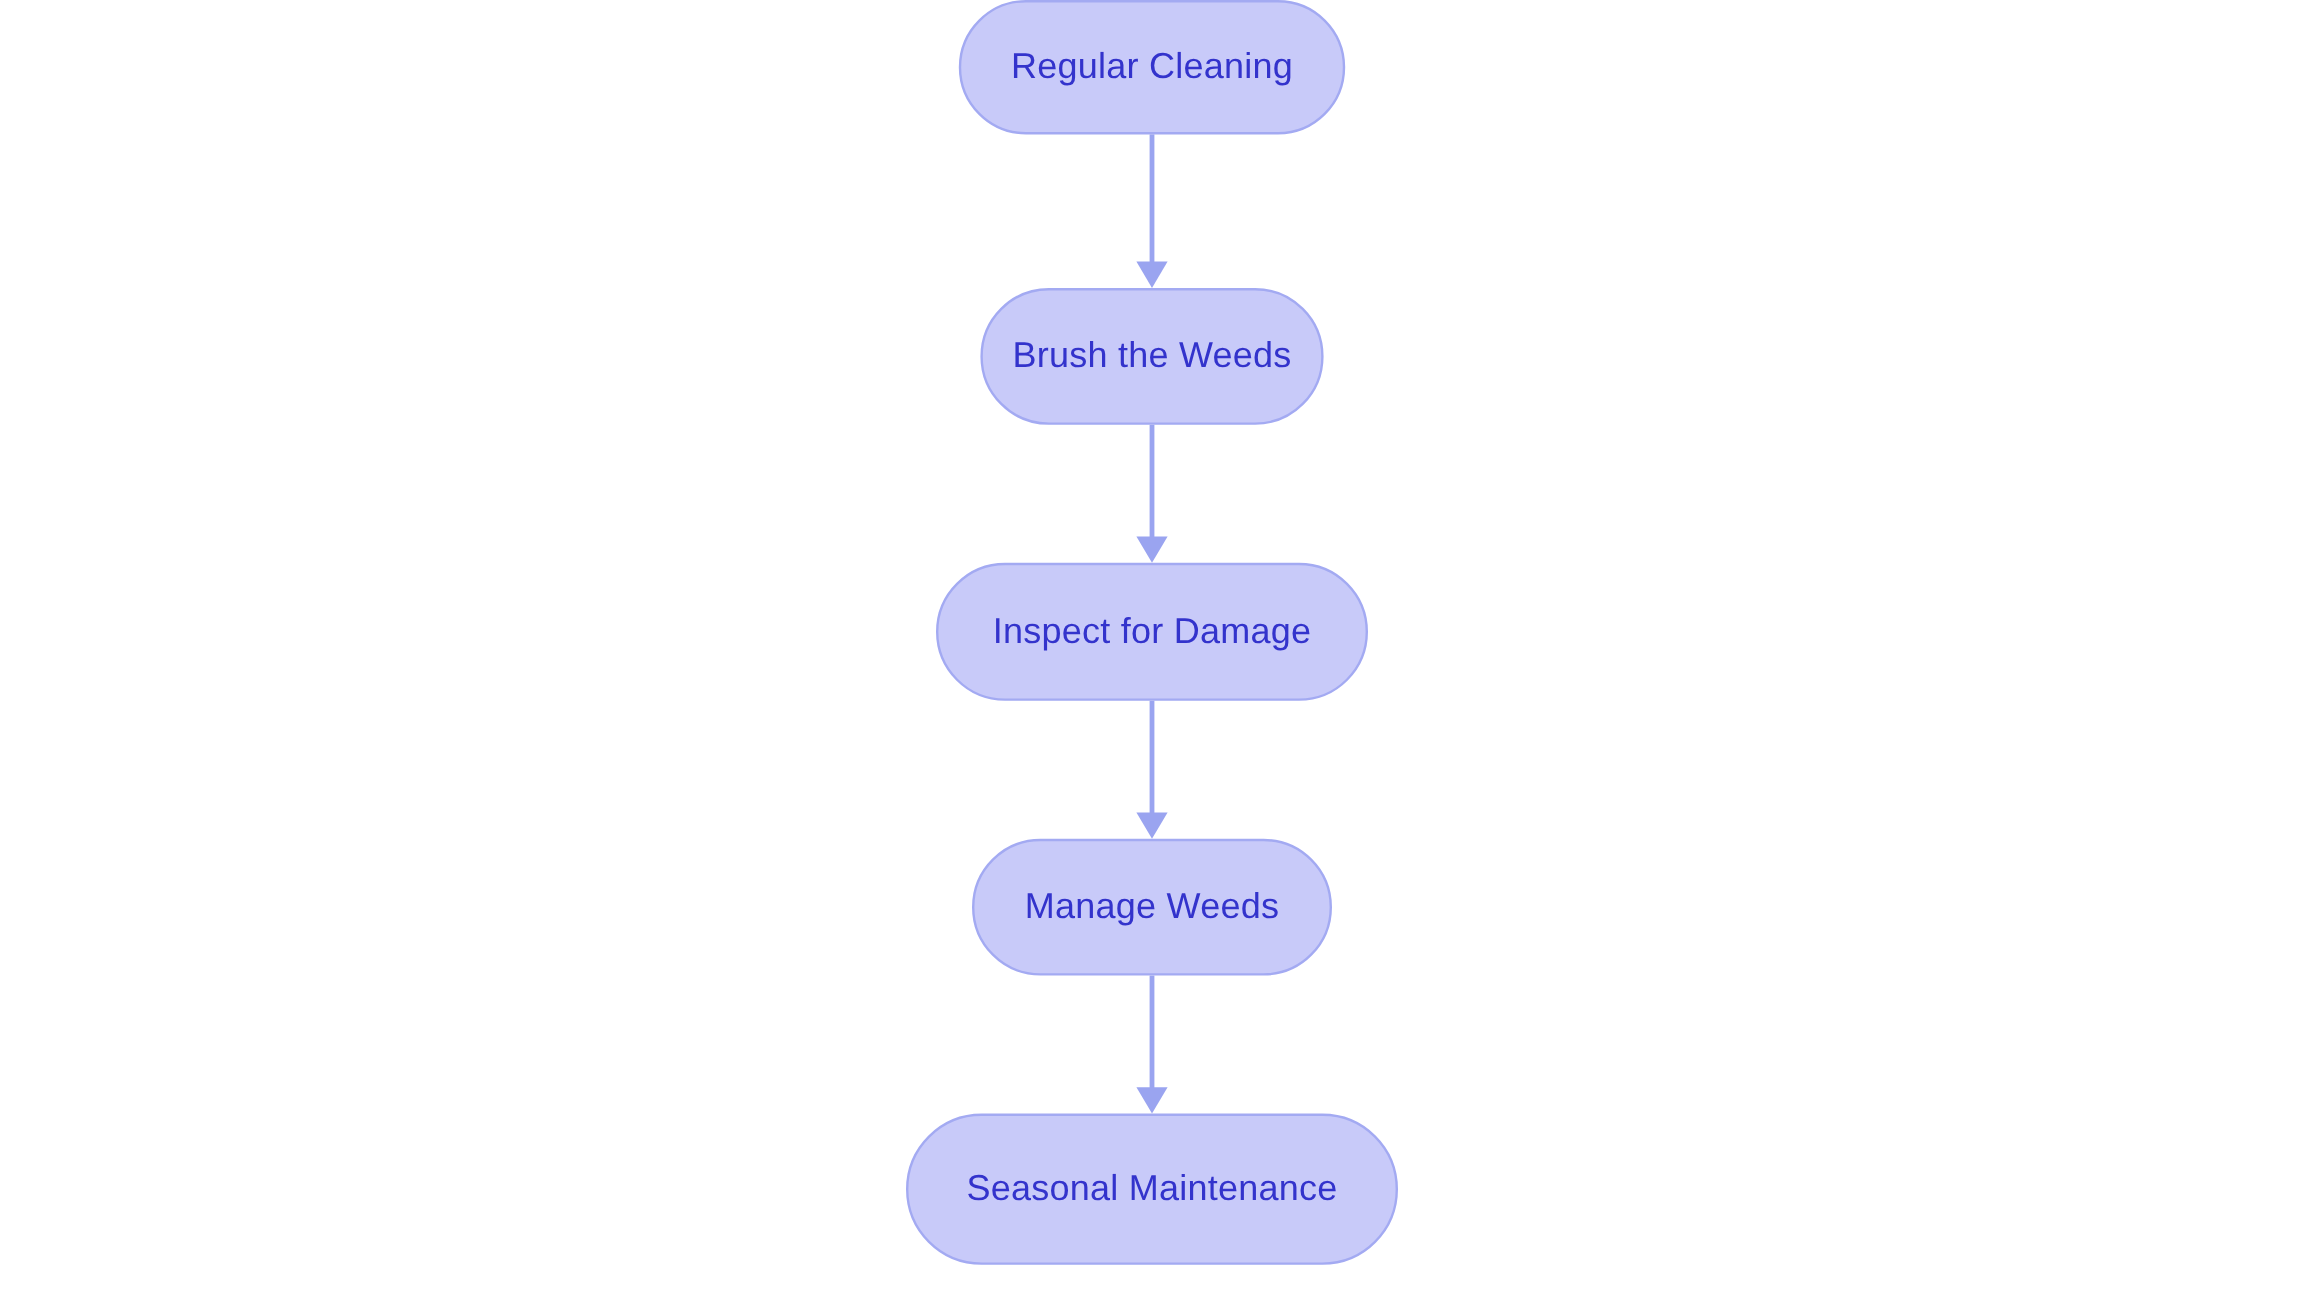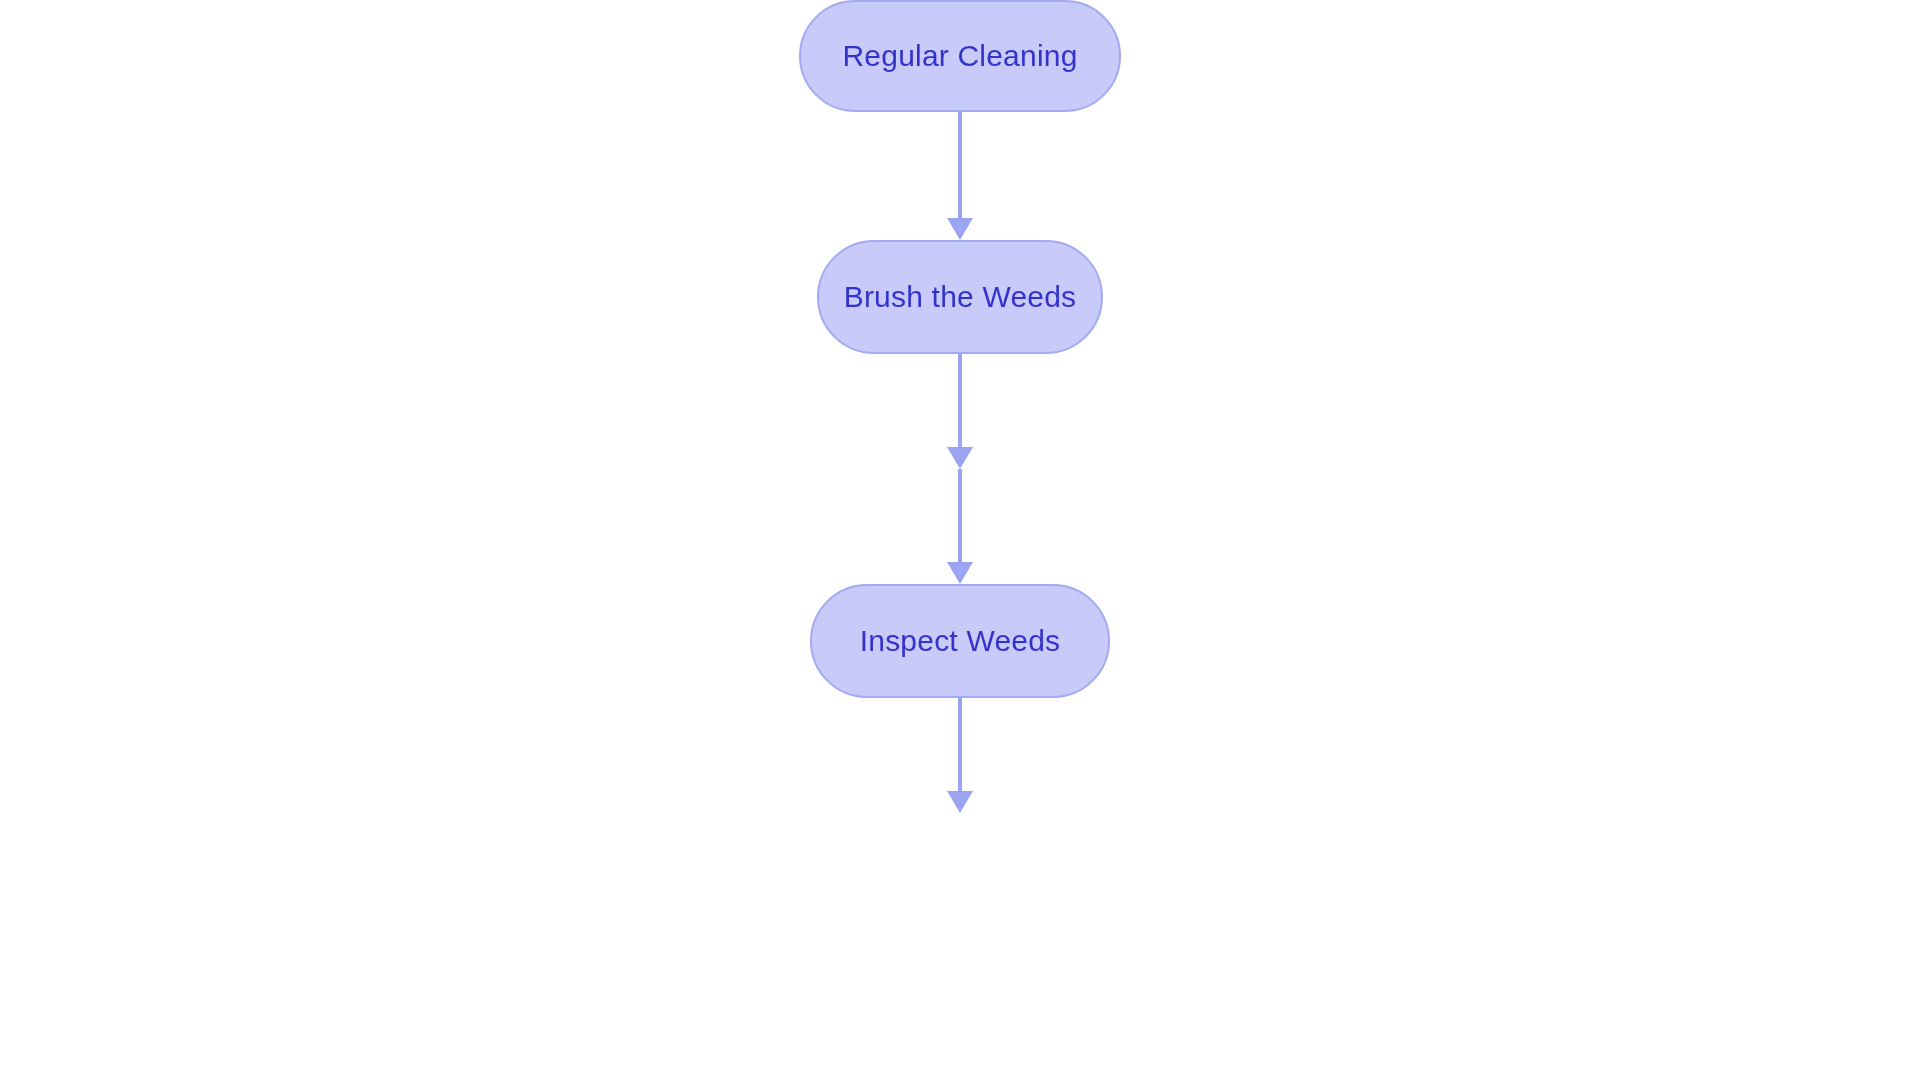--- a/index.html
+++ b/index.html
@@ -118,30 +118,36 @@
 
     <div class="node node-2">
       <span class="node-label">Brush the Weeds</span>
     </div>
 
     <div class="connector gap-2">
       <div class="connector-line"></div>
       <div class="connector-head"></div>
     </div>
 
+    <div class="node node-3">
+      <span class="node-label">Inspect for Damage</span>
+    </div>
 
     <div class="connector gap-3">
       <div class="connector-line"></div>
       <div class="connector-head"></div>
     </div>
 
     <div class="node node-4">
-      <span class="node-label">Inspect Weeds</span>
+      <span class="node-label">Manage Weeds</span>
     </div>
 
     <div class="connector gap-4">
       <div class="connector-line"></div>
       <div class="connector-head"></div>
     </div>
 
+    <div class="node node-5">
+      <span class="node-label">Seasonal Maintenance</span>
+    </div>
 
   </div>
 </div>
 
 </body></html>

